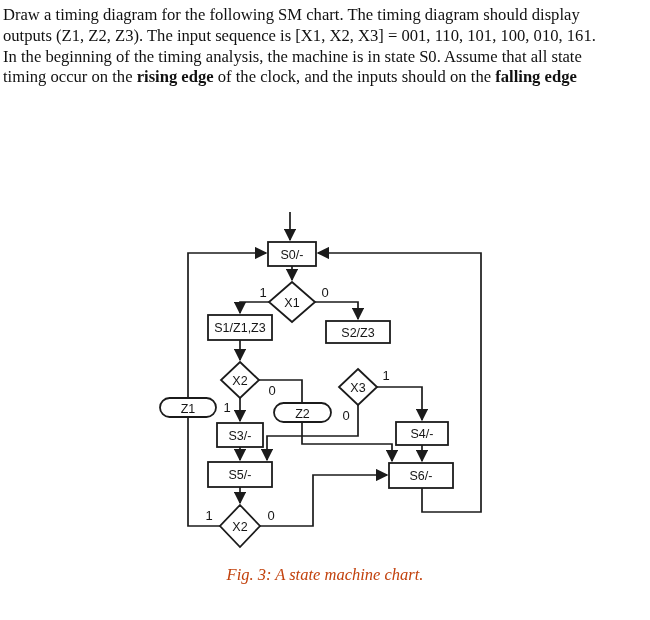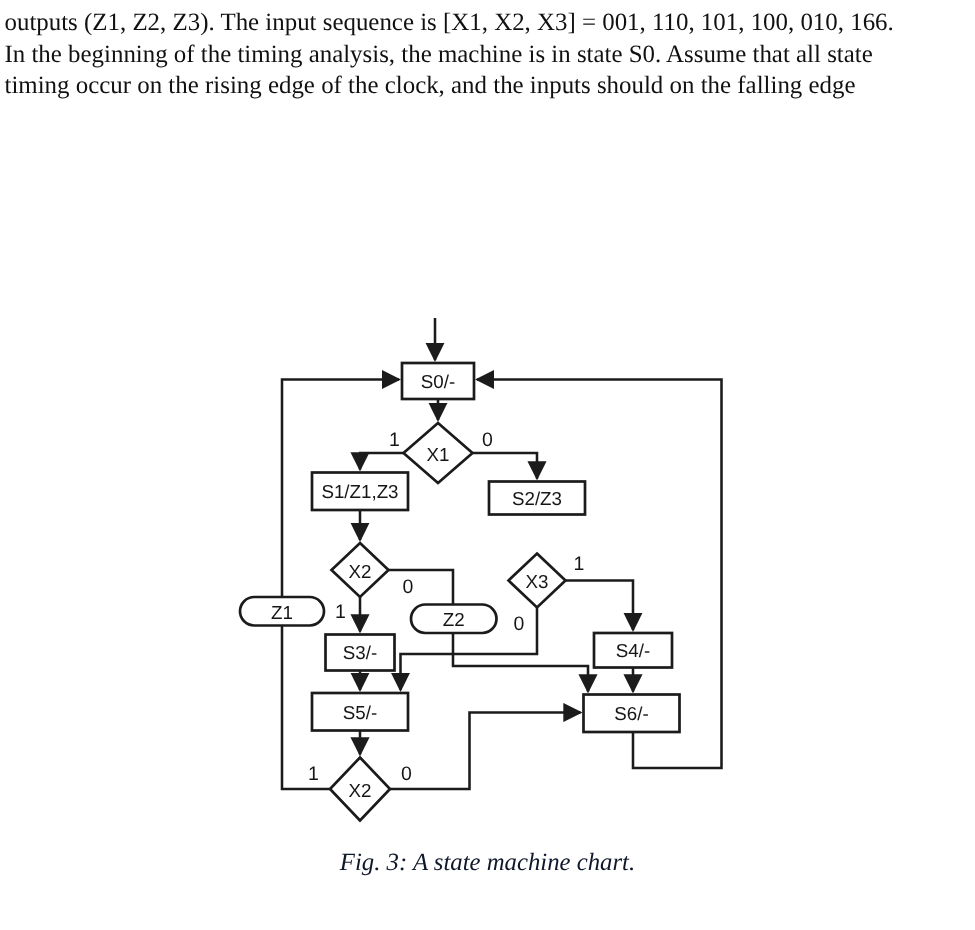--- a/index.html
+++ b/index.html
@@ -21,21 +21,21 @@
     left: 3px;
     width: 646px;
     font-size: 16.6px;
     line-height: 20.8px;
     letter-spacing: 0px;
   }
   .tline {
     white-space: nowrap;
   }
   .bold {
-    font-weight: normal;
+    font-weight: bold;
   }
   svg.sm-chart {
     position: absolute;
     top: 0;
     left: 0;
   }
   svg.sm-chart .edge {
     fill: none;
     stroke: #1b1b1b;
     stroke-width: 1.7;
@@ -55,28 +55,29 @@
     font-size: 13px;
   }
   .caption {
     position: absolute;
     top: 565px;
     left: 0;
     width: 650px;
     text-align: center;
     font-style: italic;
     font-size: 16.5px;
-    color: #0f172a;
+    color: #c2410c;
   }
 </style>
 </head>
 <body>
 
 <div class="problem">
-  <div class="tline"><span>outputs (Z1, Z2, Z3). The input sequence is [X1, X2, X3] = 001, 110, 101, 100, 010, 166.</span></div>
+  <div class="tline"><span>Draw a timing diagram for the following SM chart. The timing diagram should display</span></div>
+  <div class="tline"><span>outputs (Z1, Z2, Z3). The input sequence is [X1, X2, X3] = 001, 110, 101, 100, 010, 161.</span></div>
   <div class="tline"><span>In the beginning of the timing analysis, the machine is in state S0. Assume that all state</span></div>
   <div class="tline"><span>timing occur on the </span><span class="bold">rising edge</span><span> of the clock, and the inputs should on the </span><span class="bold">falling edge</span></div>
 </div>
 
 <svg class="sm-chart" width="650" height="620" viewBox="0 0 650 620">
   <defs>
     <marker id="arrow" viewBox="0 0 10 10" refX="9" refY="5" markerWidth="7.5" markerHeight="7.5" orient="auto-start-reverse">
       <path d="M0,0 L10,5 L0,10 z" fill="#1b1b1b"></path>
     </marker>
   </defs>

